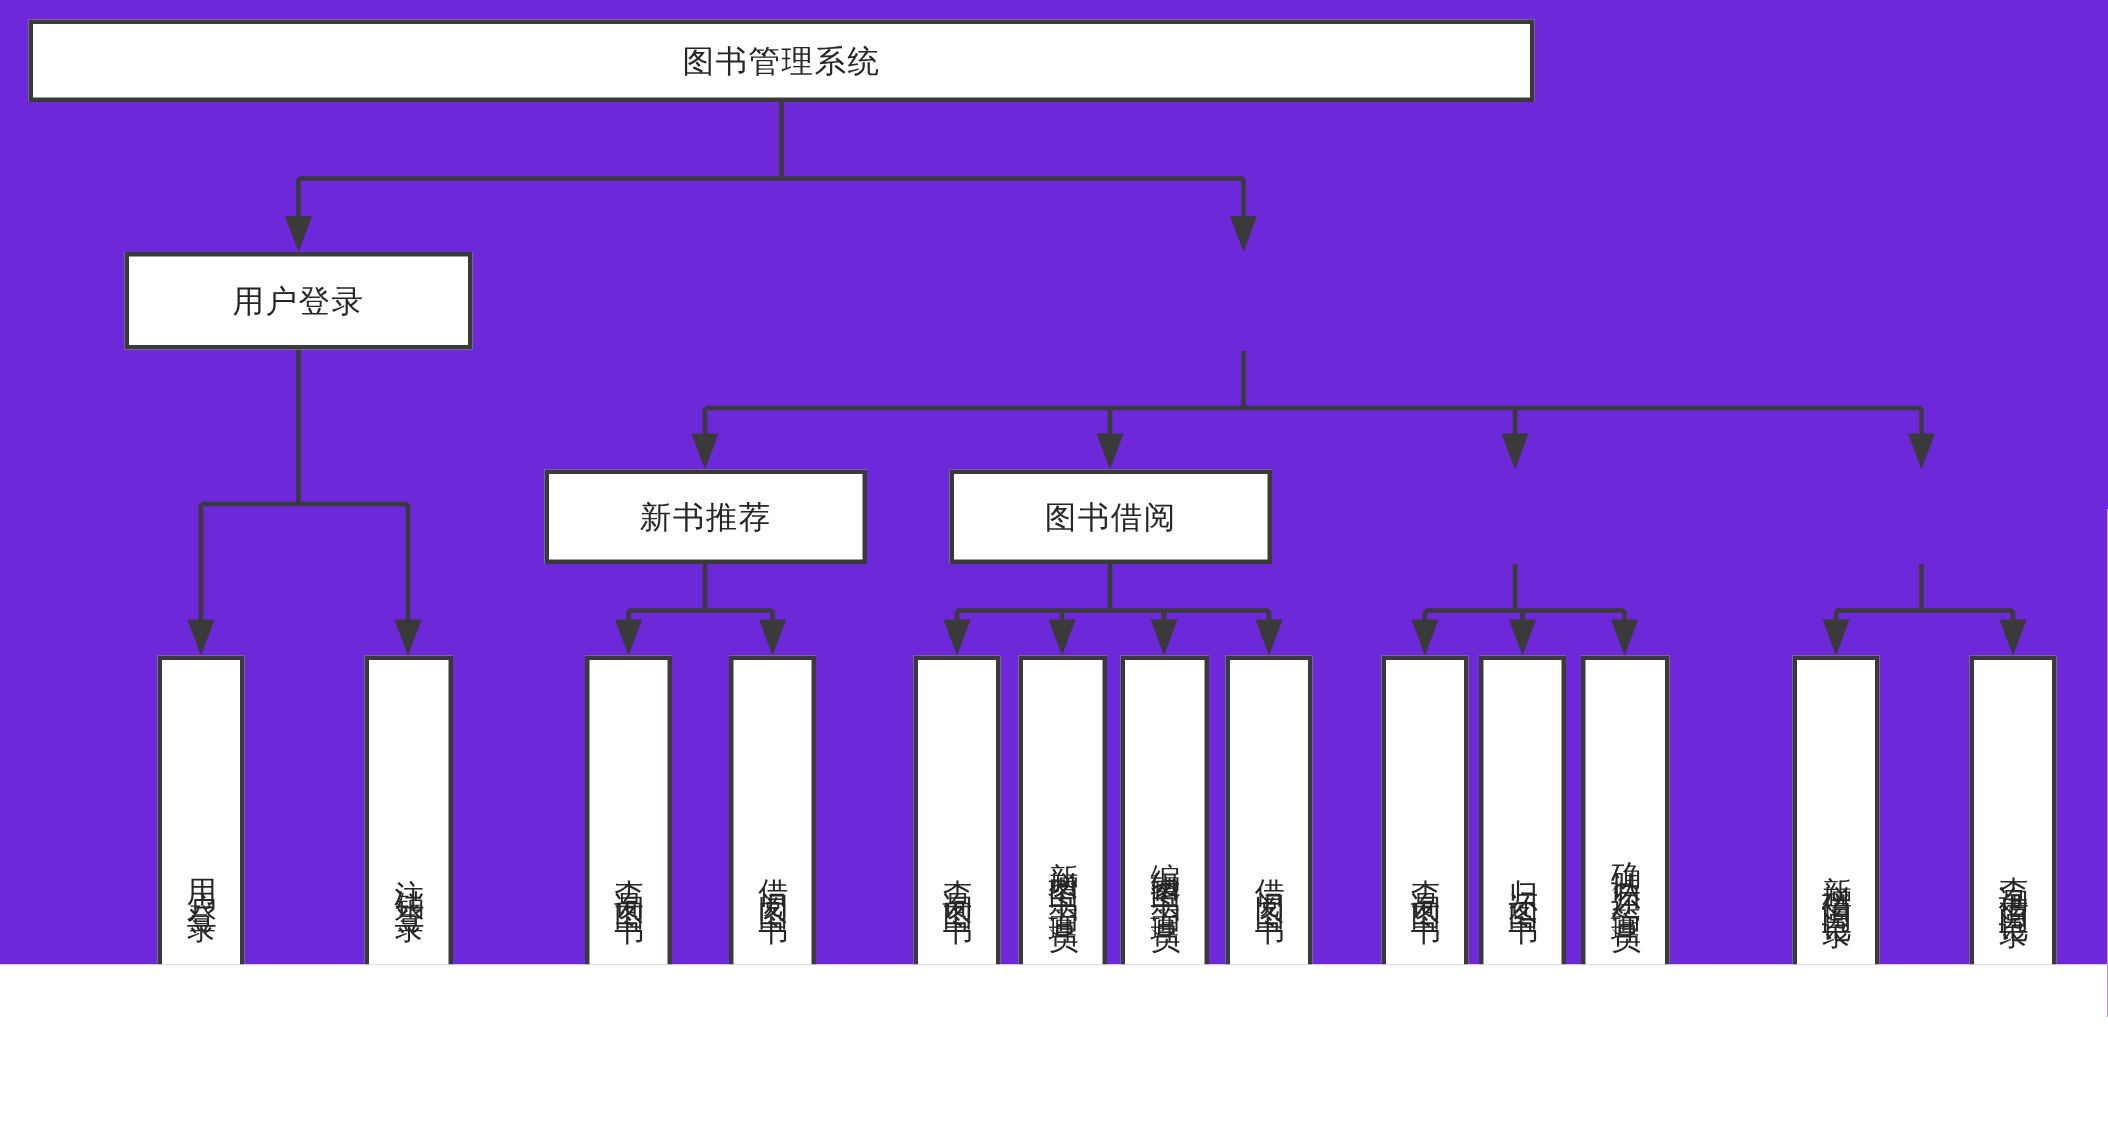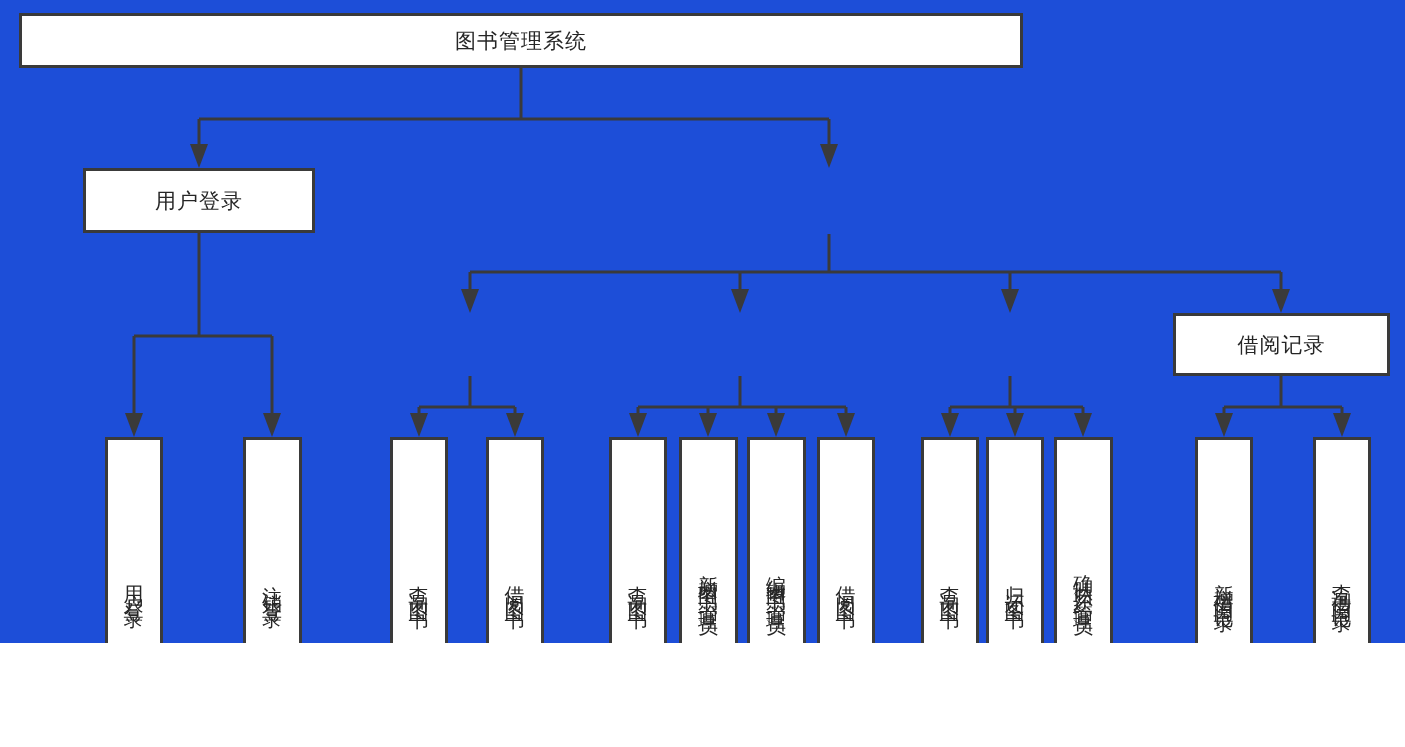--- a/index.html
+++ b/index.html
@@ -3,21 +3,21 @@
 <meta charset="utf-8">
 <style>
   html, body {
     margin: 0; padding: 0;
     background: #ffffff;
     font-family: "Liberation Sans", "DejaVu Sans", sans-serif;
   }
   #canvas {
     position: relative;
     width: 1405px; height: 643px;
-    background: #1d4ed8;
+    background: #6d28d9;
     overflow: hidden;
   }
   .wires {
     position: absolute; left: 0; top: 0;
     width: 1405px; height: 747px;
     pointer-events: none;
   }
   .box {
     position: absolute;
     box-sizing: border-box;
@@ -82,21 +82,22 @@
       M767,413 L785,413 L776,437 Z  M837,413 L855,413 L846,437 Z
       M941,413 L959,413 L950,437 Z  M1006,413 L1024,413 L1015,437 Z
       M1074,413 L1092,413 L1083,437 Z
       M1215,413 L1233,413 L1224,437 Z  M1333,413 L1351,413 L1342,437 Z"></path>
   </svg>
 
   <div class="box" style="left:19px; top:13px; width:1004px; height:55px;">图书管理系统</div>
 
   <div class="box" style="left:83px; top:168px; width:232px; height:65px;">用户登录</div>
 
-  <div class="box" style="left:1173px; top:313px; width:217px; height:63px;">借阅记录</div>
+  <div class="box" style="left:363px; top:313px; width:215px; height:63px;">新书推荐</div>
+  <div class="box" style="left:633px; top:313px; width:215px; height:63px;">图书借阅</div>
 
   <div class="leaf" style="left:105px;">用户登录</div>
   <div class="leaf" style="left:243px; width:59px;">注销登录</div>
 
   <div class="leaf" style="left:390px;">查询图书</div>
   <div class="leaf" style="left:486px;">借阅图书</div>
 
   <div class="leaf" style="left:609px;">查询图书</div>
   <div class="leaf" style="left:679px; width:59px; letter-spacing:6px;">新增图书（管理员）</div>
   <div class="leaf" style="left:747px; width:59px; letter-spacing:6px;">编辑图书（管理员）</div>

